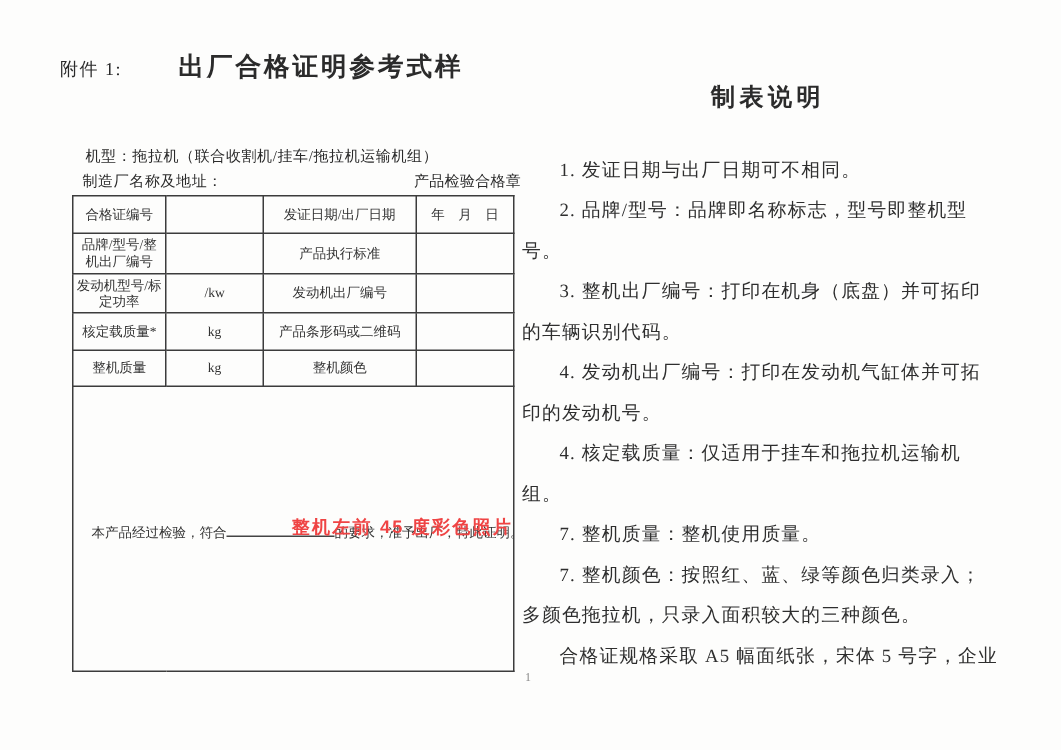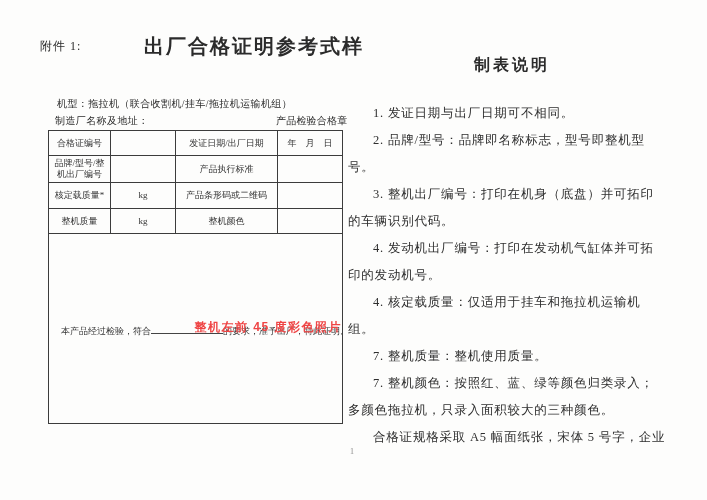--- a/index.html
+++ b/index.html
@@ -14,21 +14,21 @@
     background:#fdfdfc;
     color:var(--ink);
     font-family:"Liberation Serif","DejaVu Serif",serif;
     overflow:hidden;
   }
   .abs{position:absolute;}
 
   
   .attachment{left:40px;top:38px;font-size:12px;letter-spacing:1px;}
   .doc-title{
-    left:144px;top:33px;font-size:20px;font-weight:bold;letter-spacing:2px;
+    left:119px;top:33px;font-size:17px;font-weight:bold;letter-spacing:2px;
     font-family:"Liberation Sans","DejaVu Sans",sans-serif;white-space:nowrap;
   }
   .machine-type{left:57px;top:97px;font-size:10px;letter-spacing:0.4px;white-space:nowrap;}
   .manufacturer{left:55px;top:114px;font-size:10px;letter-spacing:0.4px;white-space:nowrap;}
   .stamp{left:276px;top:114px;font-size:10px;letter-spacing:0.2px;white-space:nowrap;}
 
   
   .cert-table-wrap{left:48px;top:130px;width:294px;height:317px;}
   table.cert{
     width:294px;border-collapse:collapse;table-layout:fixed;
@@ -108,20 +108,26 @@
           <td>发证日期/出厂日期</td>
           <td>年　月　日</td>
         </tr>
         <tr>
           <td>品牌/型号/整机出厂编号</td>
           <td></td>
           <td>产品执行标准</td>
           <td></td>
         </tr>
         <tr>
+          <td>发动机型号/标定功率</td>
+          <td>/kw</td>
+          <td>发动机出厂编号</td>
+          <td></td>
+        </tr>
+        <tr>
           <td>核定载质量*</td>
           <td>kg</td>
           <td>产品条形码或二维码</td>
           <td></td>
         </tr>
         <tr>
           <td>整机质量</td>
           <td>kg</td>
           <td>整机颜色</td>
           <td></td>

